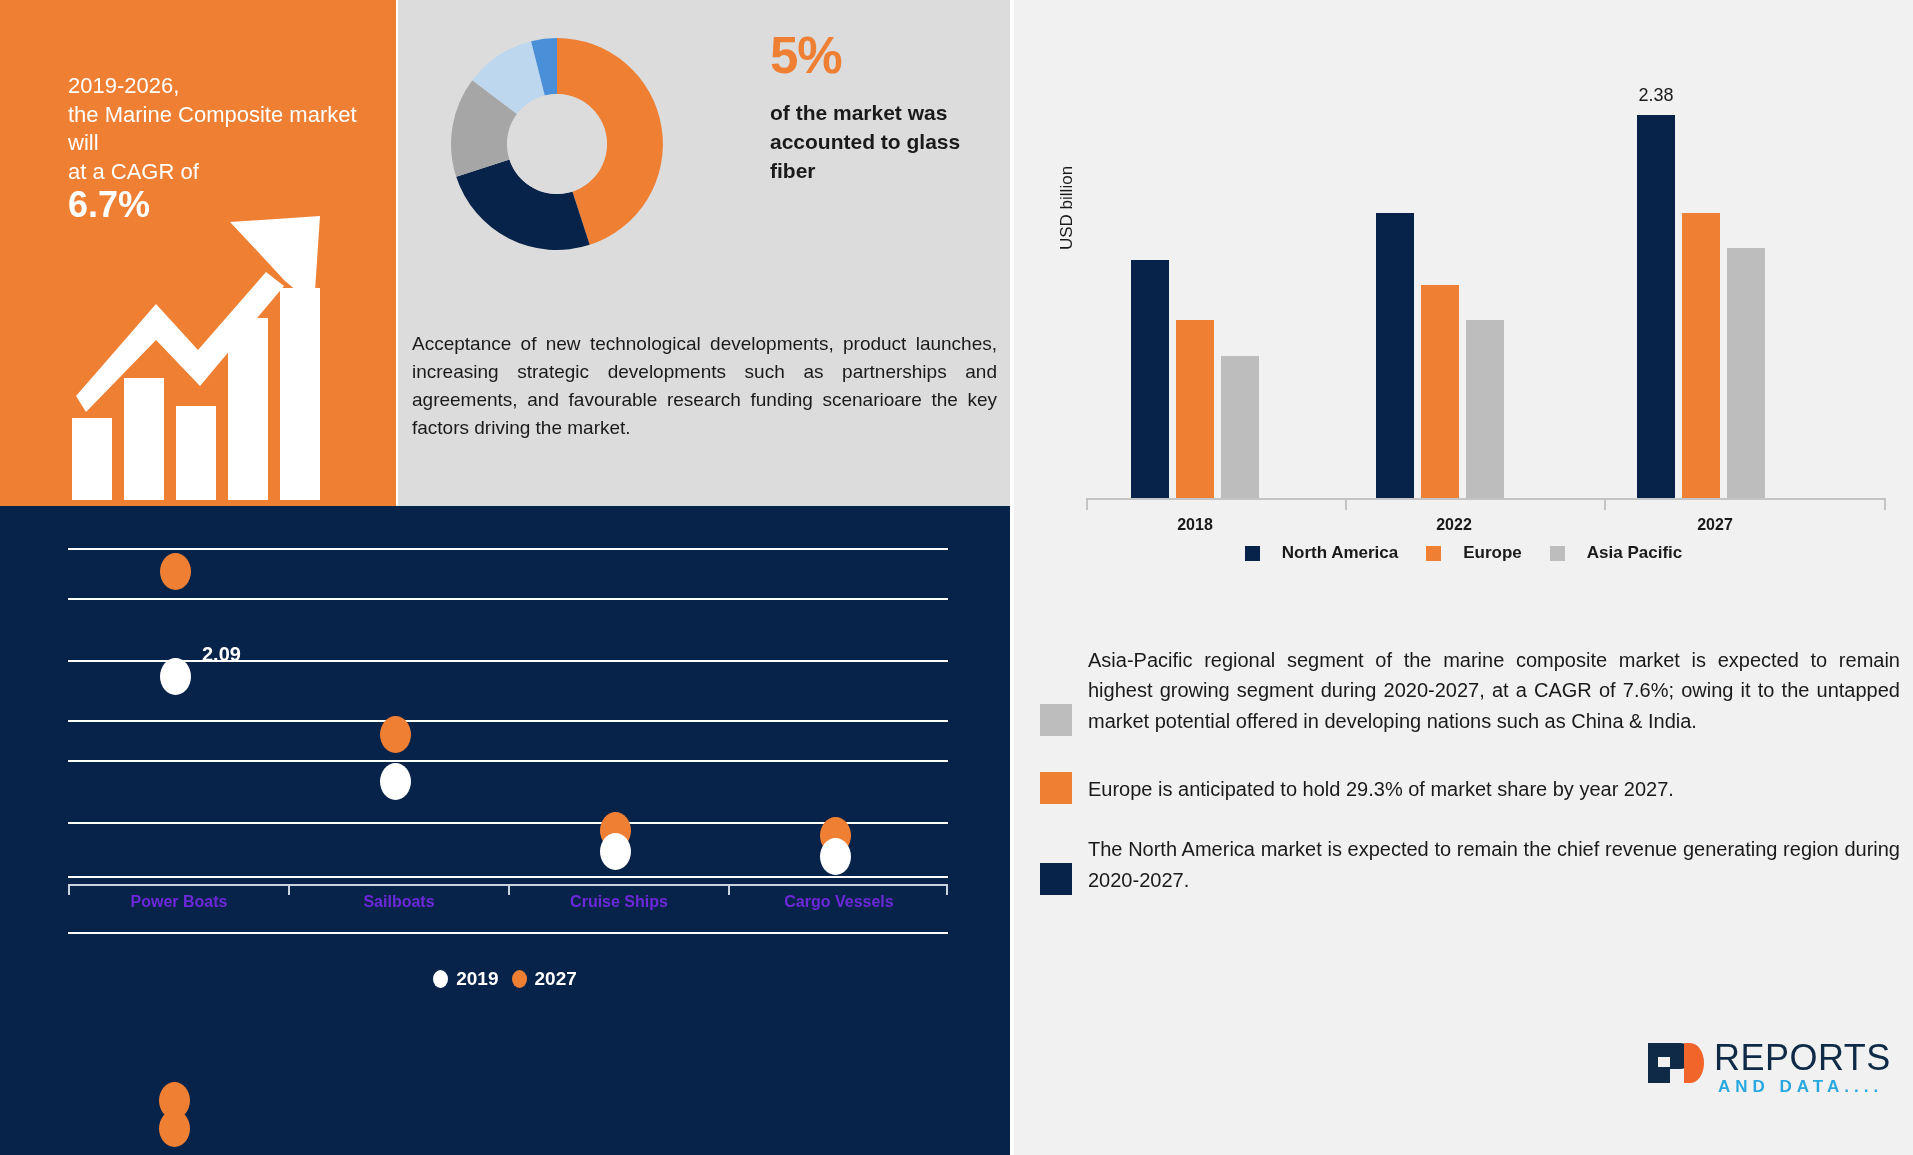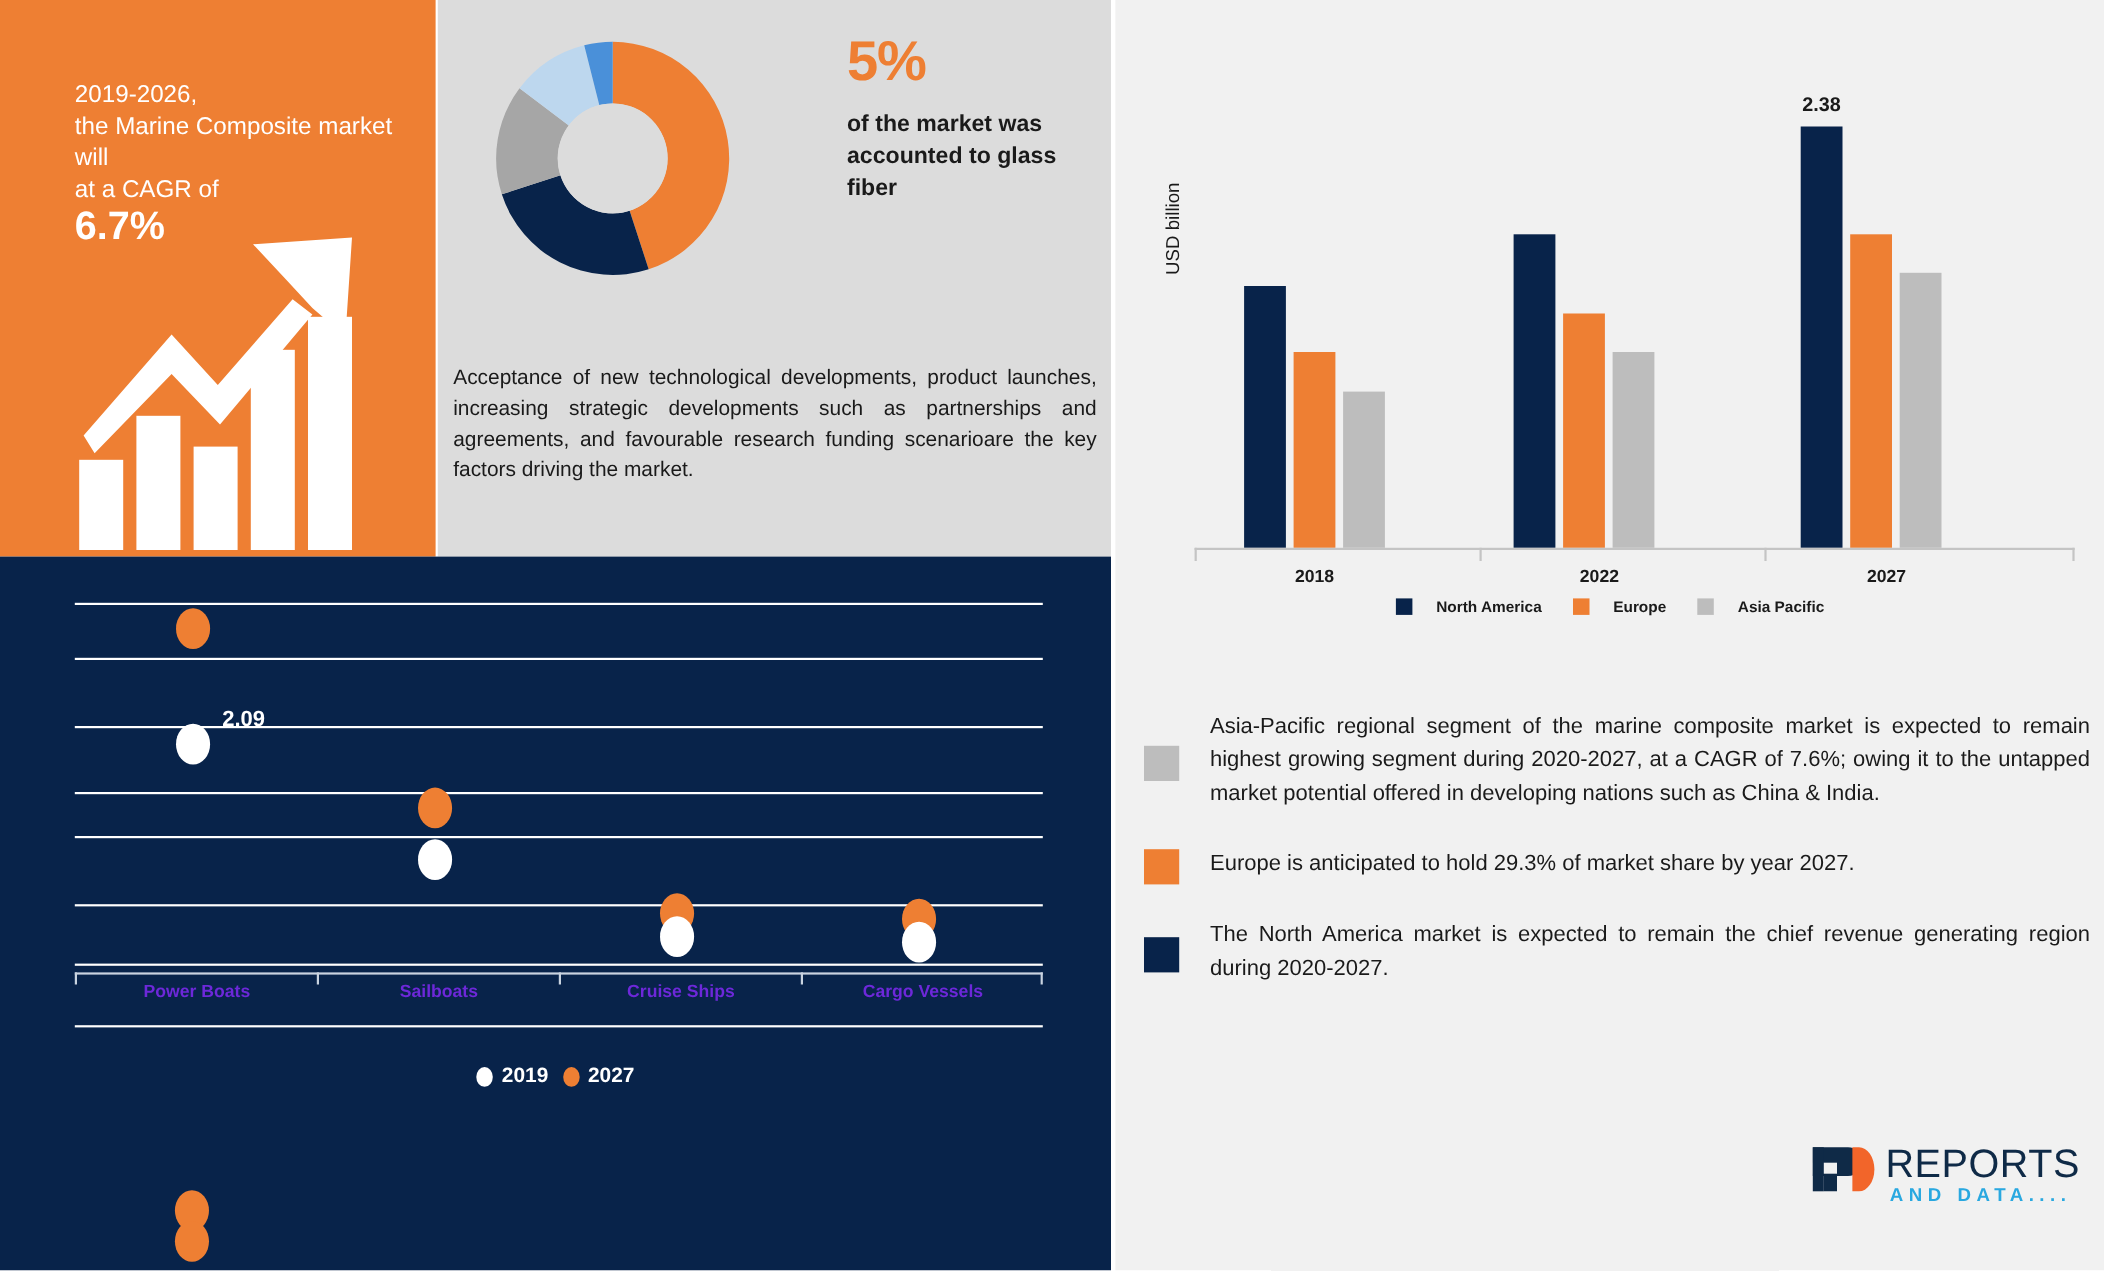--- a/index.html
+++ b/index.html
@@ -81,38 +81,38 @@
   .ylabel {
     position: absolute; left: 1057px; top: 250px;
     transform: rotate(-90deg); transform-origin: left top;
     font-size: 17px; color: #1a1a1a; white-space: nowrap;
   }
   .bar { position: absolute; bottom: 0; }
   .bar.na { background: #08234a; }
   .bar.eu { background: #ee7f33; }
   .bar.ap { background: #bdbdbd; }
   .bar-value {
-    position: absolute; font-size: 18px; font-weight: 700; color: #1a1a1a;
+    position: absolute; font-size: 18px; font-weight: 400; color: #1a1a1a;
     text-align: center; width: 90px;
   }
   .bar-axis { position: absolute; left: 1086px; top: 498px; width: 800px; height: 2px; background: #c4c4c4; }
   .bar-tick { position: absolute; top: 498px; width: 2px; height: 12px; background: #c4c4c4; }
   .bar-cat {
     position: absolute; top: 516px; font-size: 16px; font-weight: 700; color: #1a1a1a;
     text-align: center; width: 160px;
   }
   .bar-legend {
     position: absolute; left: 1014px; top: 543px; width: 899px;
     display: flex; justify-content: center; align-items: center; gap: 28px;
   }
-  .bl-item { display: flex; align-items: center; gap: 22px; font-size: 14px; font-weight: 700; color: #1a1a1a; text-align: right; }
+  .bl-item { display: flex; align-items: center; gap: 22px; font-size: 17px; font-weight: 700; color: #1a1a1a; text-align: right; }
   .bl-swatch { width: 15px; height: 15px; display: inline-block; }
 
   .notes { position: absolute; left: 1040px; top: 645px; width: 860px; }
-  .note { display: flex; gap: 28px; margin-bottom: 30px; align-items: center; }
+  .note { display: flex; gap: 16px; margin-bottom: 30px; align-items: flex-end; }
   .note-swatch { width: 32px; height: 32px; flex: 0 0 32px; margin-top: 6px; }
   .note-text {
     font-size: 20px; color: #1a1a1a; line-height: 1.52; text-align: justify;
   }
 
   .logo { position: absolute; left: 1646px; top: 1035px; width: 250px; height: 70px; }
   .logo-mark { position: absolute; left: 0; top: 6px; }
   .logo-word {
     position: absolute; left: 68px; top: 2px;
     font-size: 36px; font-weight: 400; color: #0f2a47; letter-spacing: .5px;

